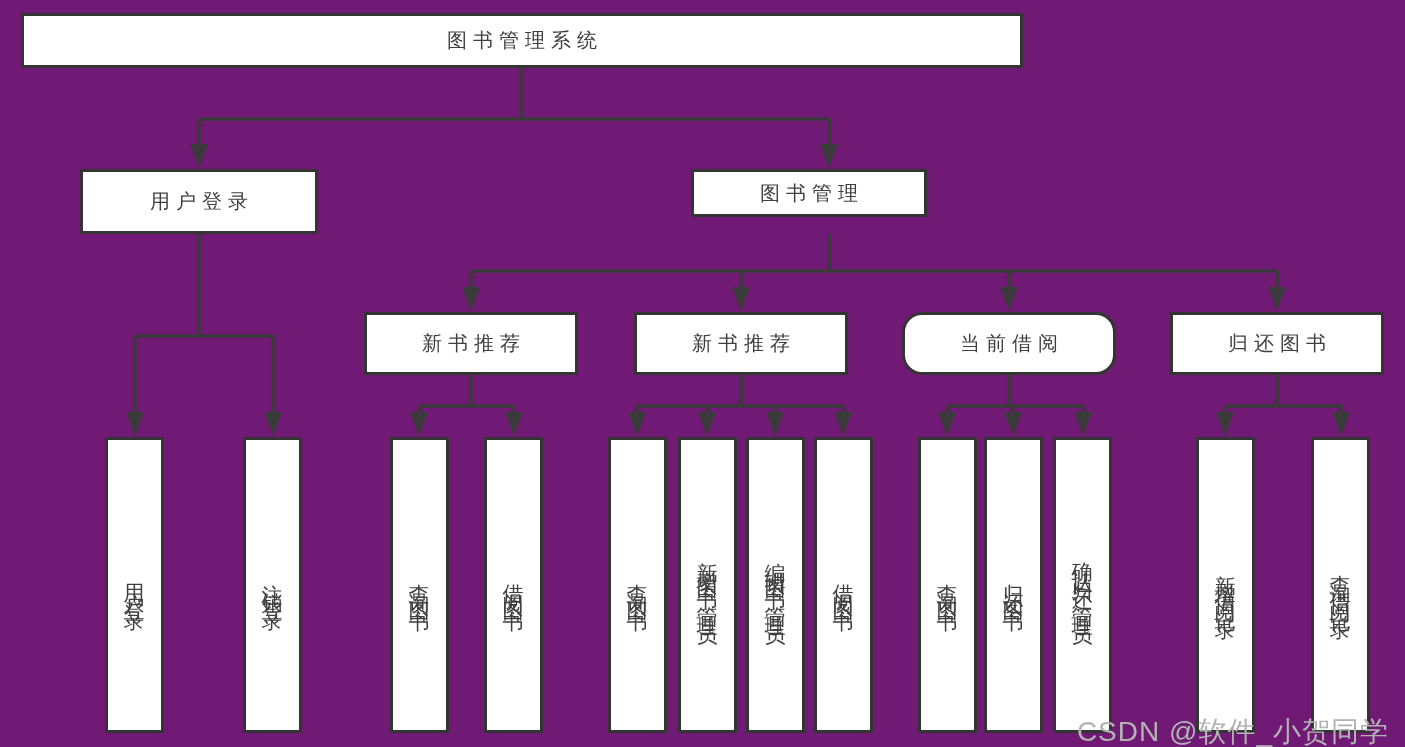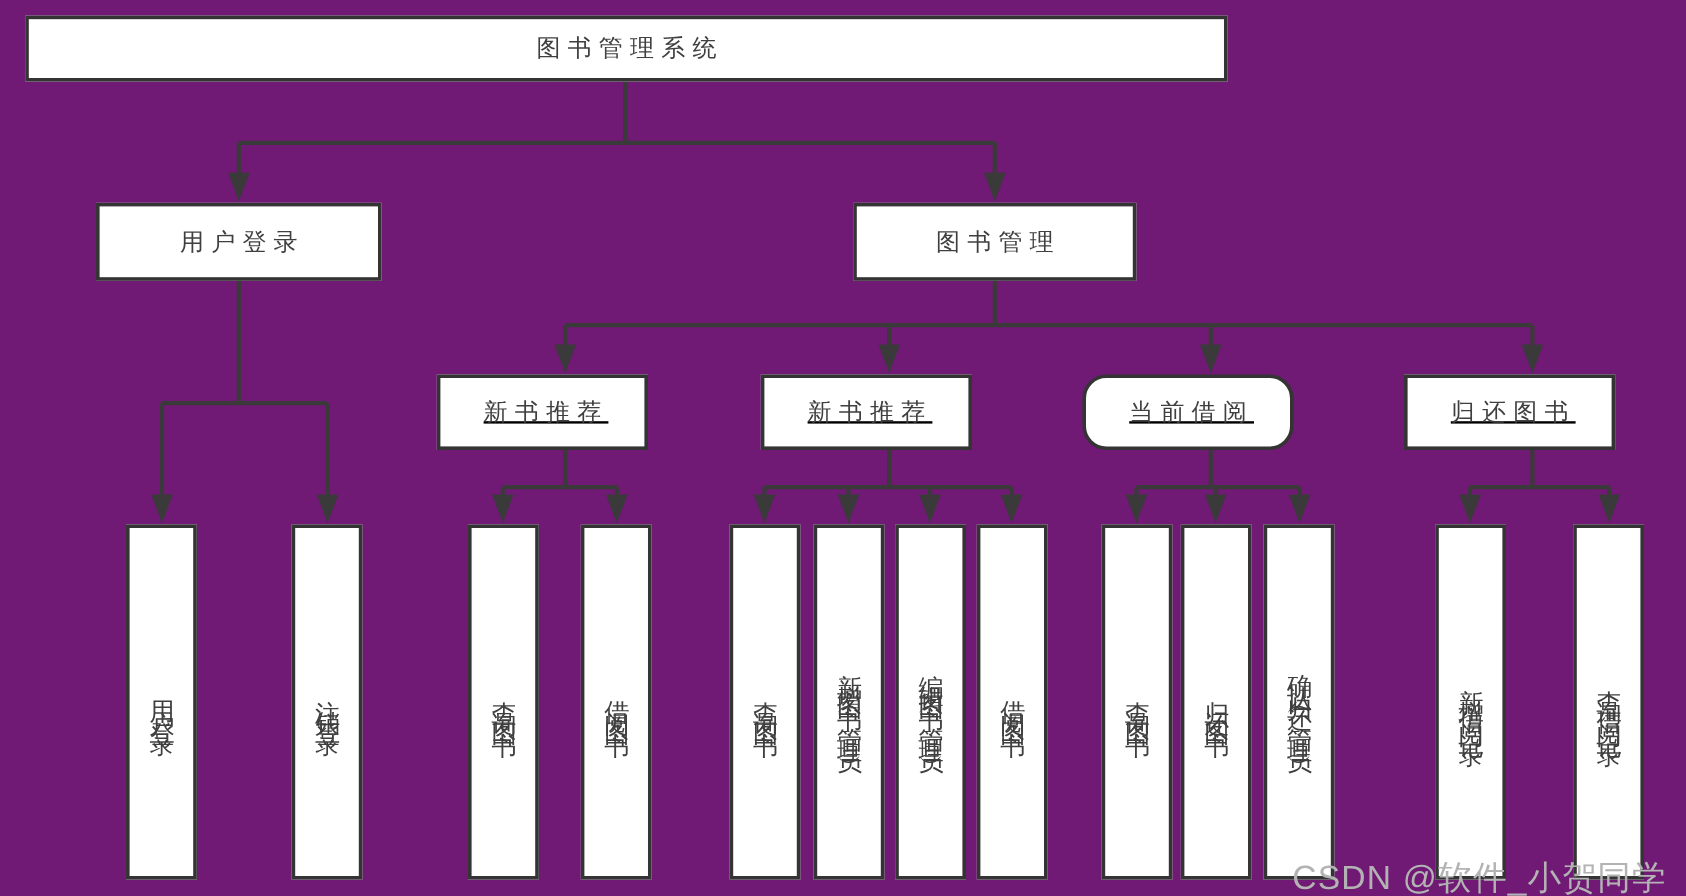--- a/index.html
+++ b/index.html
@@ -20,23 +20,23 @@
   }
   .vlabel {
     writing-mode:vertical-rl; text-orientation:mixed;
     font-size:21px; letter-spacing:9px; color:#3f3f3f;
     line-height:1; white-space:nowrap;
   }
   
   .n-root  { left:21px;  top:13px;  width:1002px; height:55px; }
   
   .n-login { left:80px;  top:169px; width:238px;  height:65px; }
-  .n-mgmt  { left:711px; top:169px; width:236px;  height:65px; }
+  .n-mgmt  { left:691px; top:169px; width:236px;  height:48px; }
   
-  .lvl3 { top:312px; height:63px; width:176px;text-decoration:underline; }
+  .lvl3 { top:312px; height:63px; width:214px; }
   .n-recommend { left:364px; }
   .n-borrow    { left:634px; }
   .n-current   { left:902px;border-radius:20px; }
   .n-records   { left:1170px; }
   
   .leaf { top:437px; height:296px; width:59px; }
   .lf-a1 { left:105px; }  .lf-a2 { left:243px; }
   .lf-b1 { left:390px; }  .lf-b2 { left:484px; }
   .lf-c1 { left:608px; }  .lf-c2 { left:678px; }  .lf-c3 { left:746px; }  .lf-c4 { left:814px; }
   .lf-d1 { left:918px; }  .lf-d2 { left:984px; }  .lf-d3 { left:1053px; }

